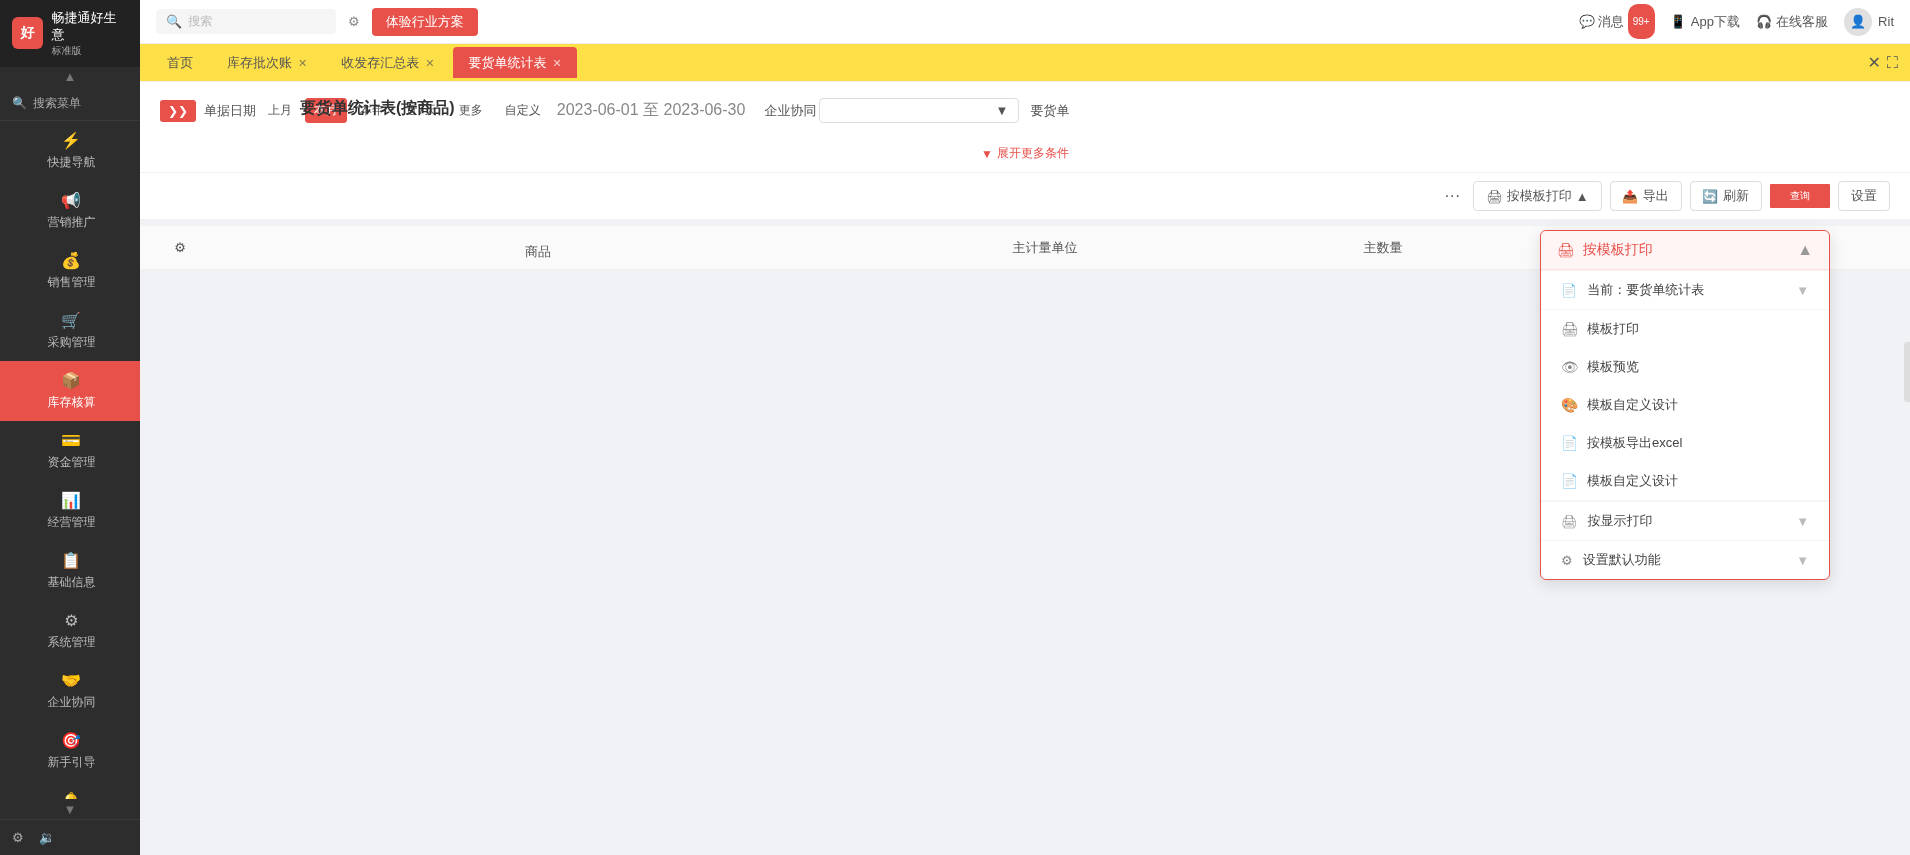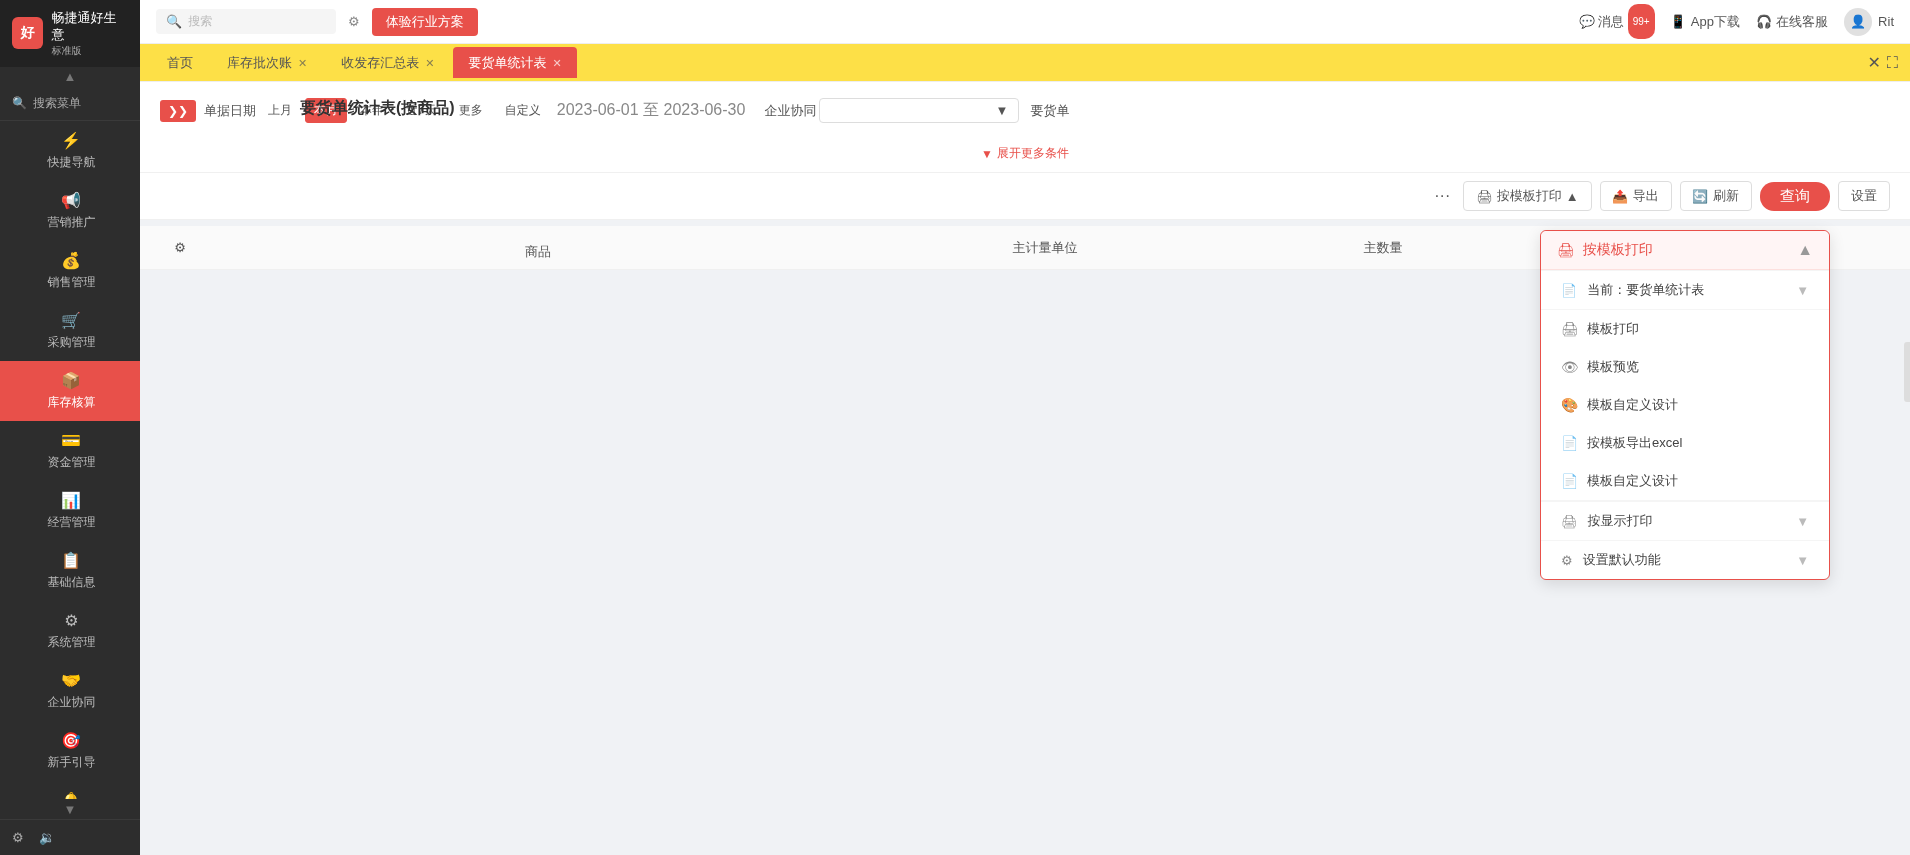--- a/index.html
+++ b/index.html
@@ -164,21 +164,21 @@
       padding: 5px 12px; border-radius: 4px; cursor: pointer;
       display: flex; align-items: center; gap: 4px; font-size: 13px;
     }
     .btn-refresh {
       border: 1px solid #ddd; background: #fff; color: #555;
       padding: 5px 12px; border-radius: 4px; cursor: pointer;
       display: flex; align-items: center; gap: 4px; font-size: 13px;
     }
     .btn-query {
       background: #e8504a; color: white; border: none;
-      padding: 5px 20px; border-radius: 14px; cursor: pointer; font-size: 15px;
+      padding: 5px 20px; border-radius: 1px; cursor: pointer; font-size: 10px;
     }
     .btn-settings {
       border: 1px solid #ddd; background: #fff; color: #555;
       padding: 5px 12px; border-radius: 4px; cursor: pointer; font-size: 13px;
     }
     .btn-more {
       border: none; background: transparent; color: #555;
       padding: 5px; cursor: pointer; font-size: 16px;
     }
 

